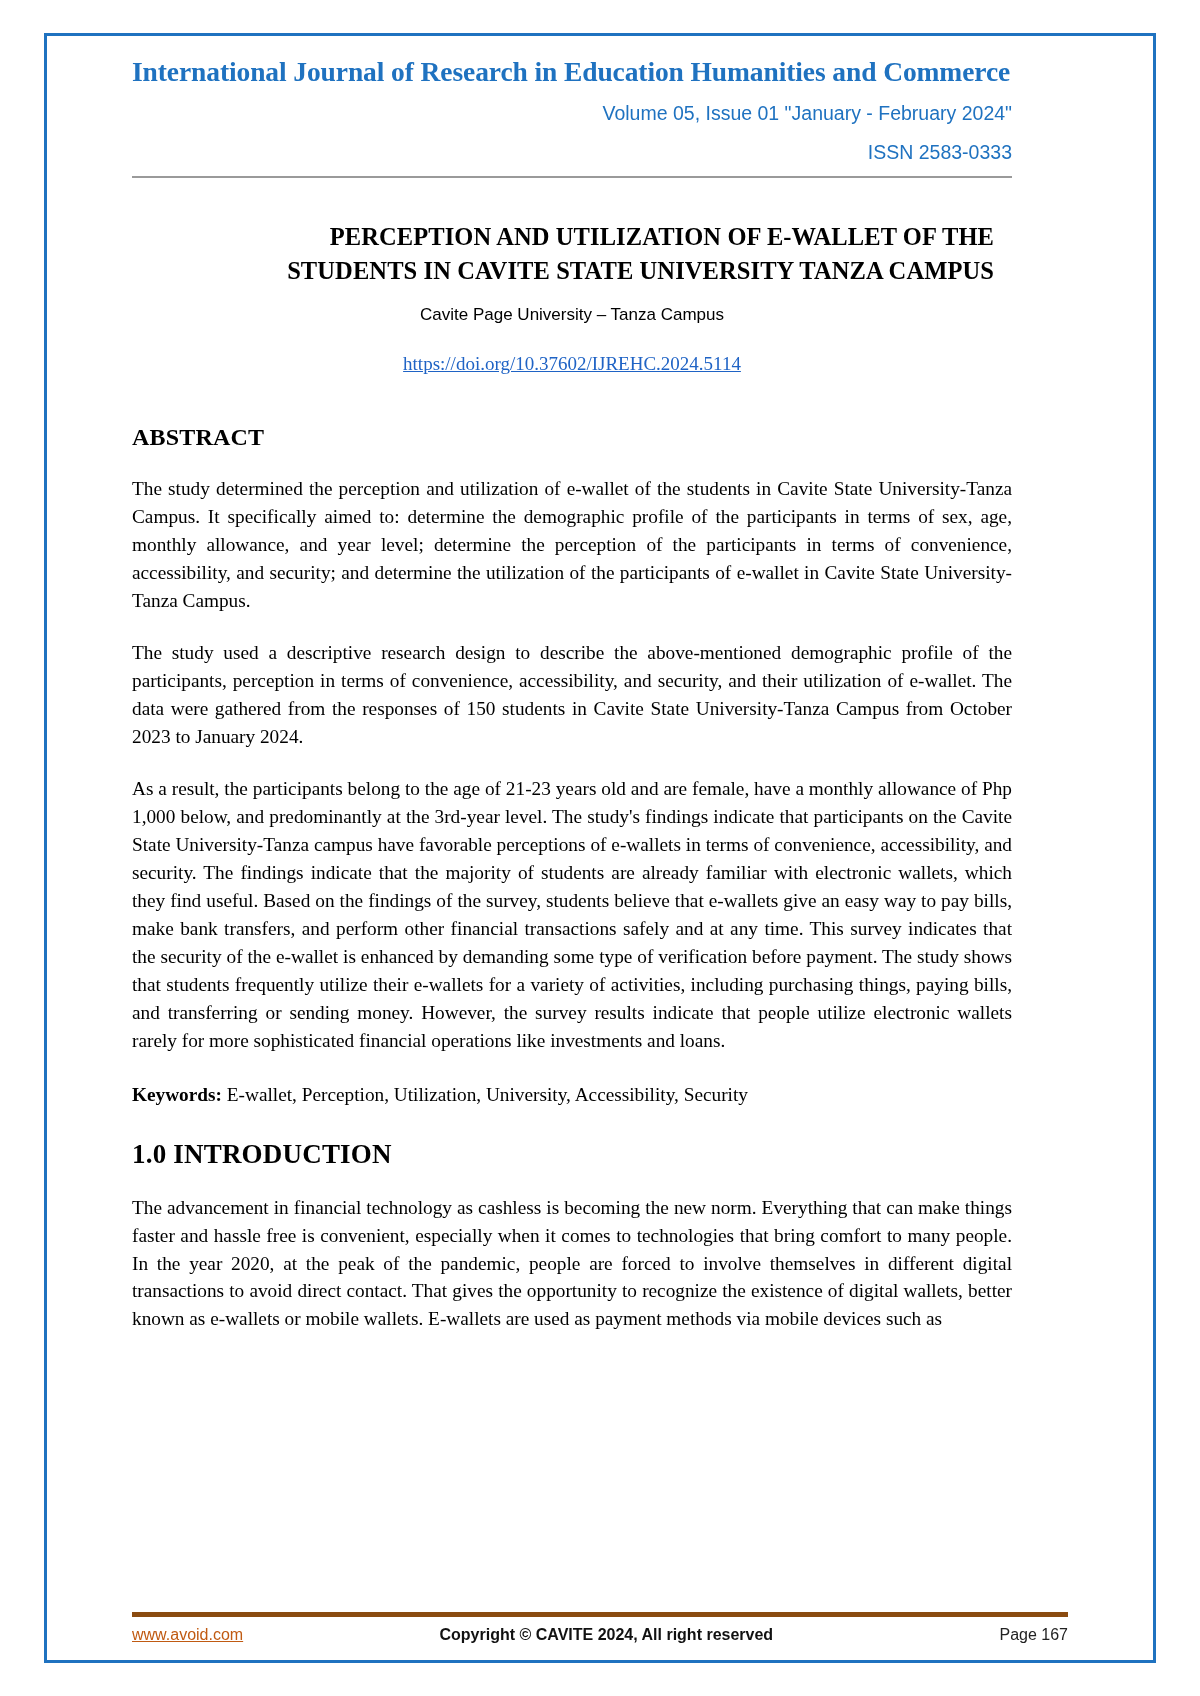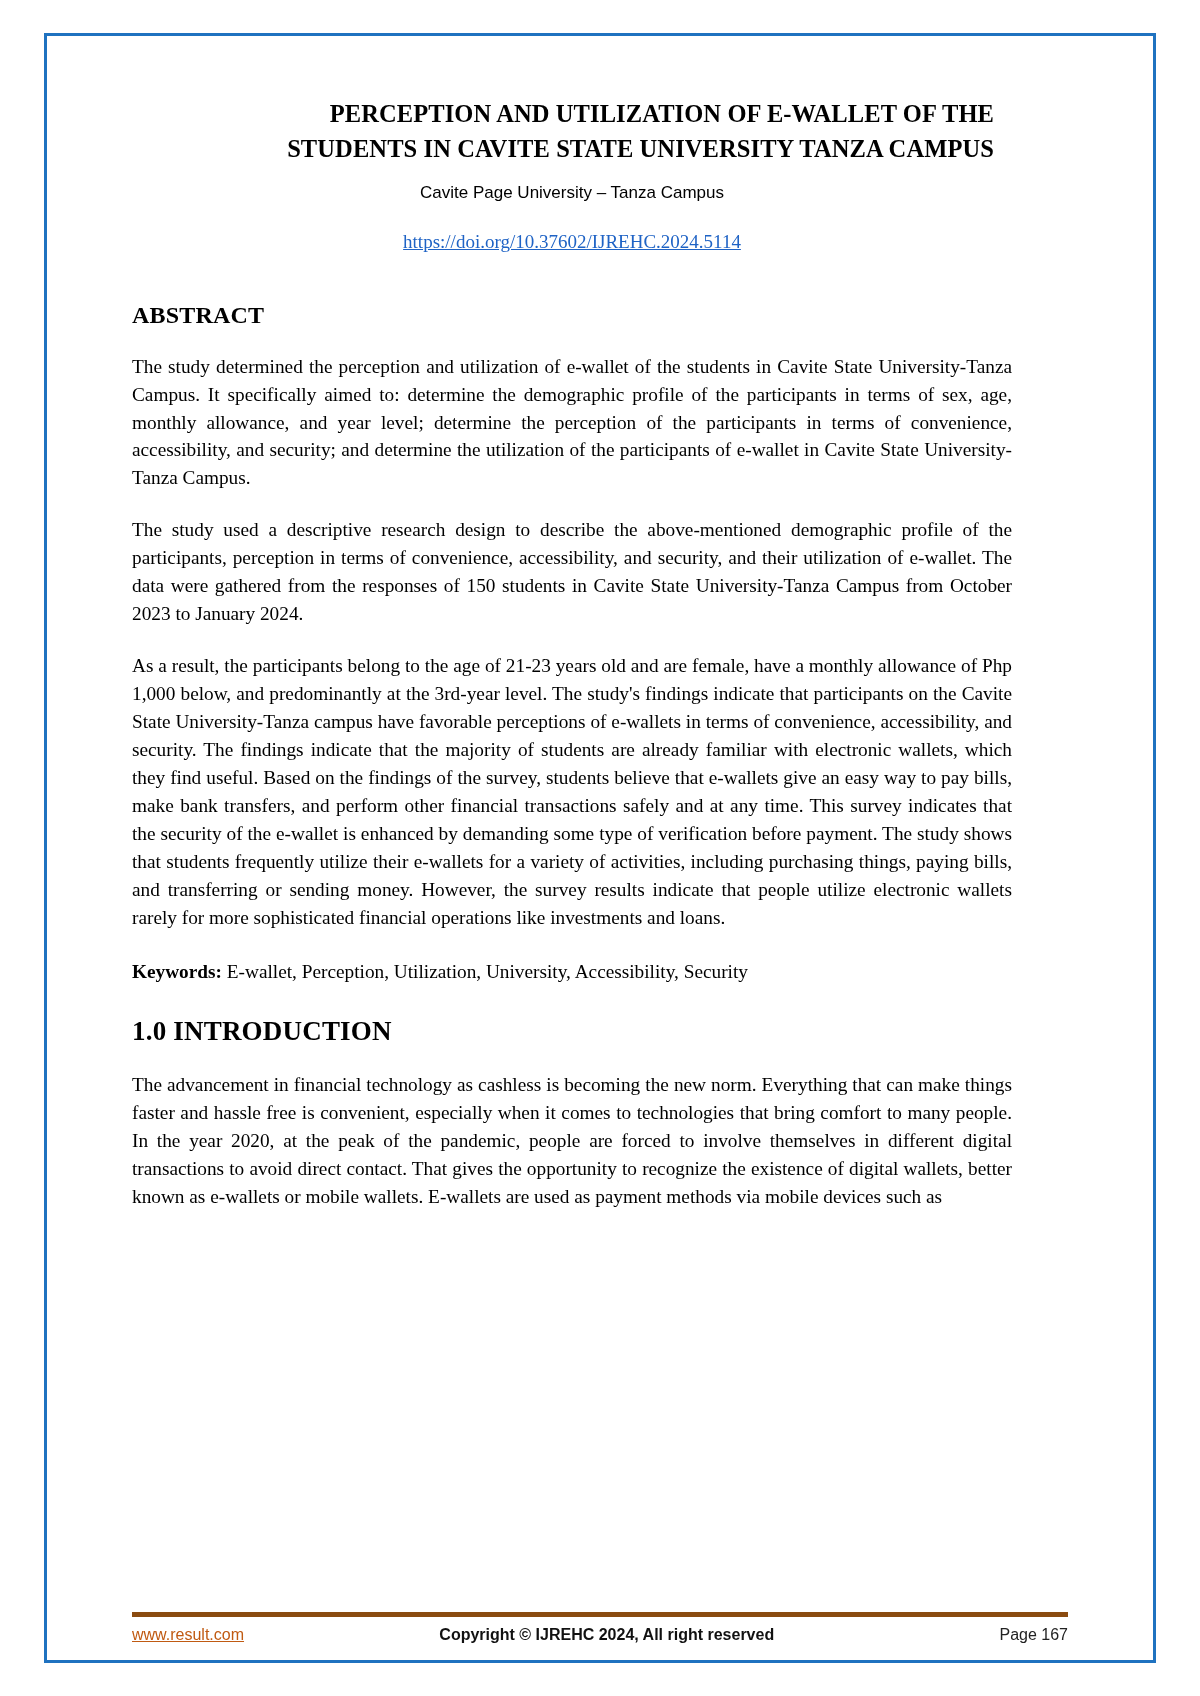--- a/index.html
+++ b/index.html
@@ -174,20 +174,26 @@
 </style>
 </head>
 <body>
 
 <div class="page">
 
   <div class="page-frame"></div>
 
   <div class="content">
 
+    <div>
+      <div class="journal-title">International Journal of Research in Education Humanities and Commerce</div>
+      <div class="journal-volume">Volume 05, Issue 01 "January - February 2024"</div>
+      <div class="journal-issn">ISSN 2583-0333</div>
+      <hr class="header-rule">
+    </div>
 
     <div class="paper-title">
       <span>PERCEPTION AND UTILIZATION OF E-WALLET OF THE</span><br>
       <span>STUDENTS IN CAVITE STATE UNIVERSITY TANZA CAMPUS</span>
     </div>
 
     <div class="affiliation">Cavite Page University – Tanza Campus</div>
 
     <div class="doi-wrap">
       <span class="doi-link">https://doi.org/10.37602/IJREHC.2024.5114</span>
@@ -203,19 +209,19 @@
     </div>
 
     <div class="intro-heading">1.0 INTRODUCTION</div>
     <p class="body-text">The advancement in financial technology as cashless is becoming the new norm. Everything that can make things faster and hassle free is convenient, especially when it comes to technologies that bring comfort to many people. In the year 2020, at the peak of the pandemic, people are forced to involve themselves in different digital transactions to avoid direct contact. That gives the opportunity to recognize the existence of digital wallets, better known as e-wallets or mobile wallets. E-wallets are used as payment methods via mobile devices such as</p>
 
   </div>
 
   <div class="footer">
     <hr class="footer-rule">
     <div class="footer-row">
-      <span class="footer-site">www.result.com</span>
-      <span class="footer-copy">Copyright © IJREHC 2024, All right reserved</span>
+      <span class="footer-site">www.avoid.com</span>
+      <span class="footer-copy">Copyright © CAVITE 2024, All right reserved</span>
       <span class="footer-page">Page 167</span>
     </div>
   </div>
 
 </div>
 
 </body></html>

